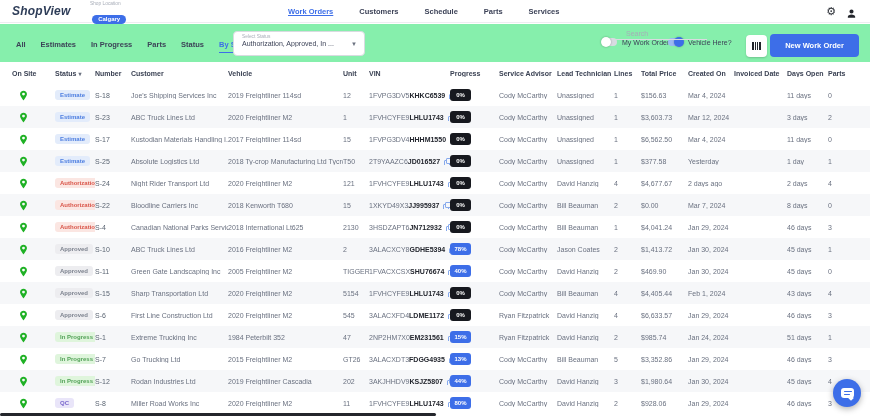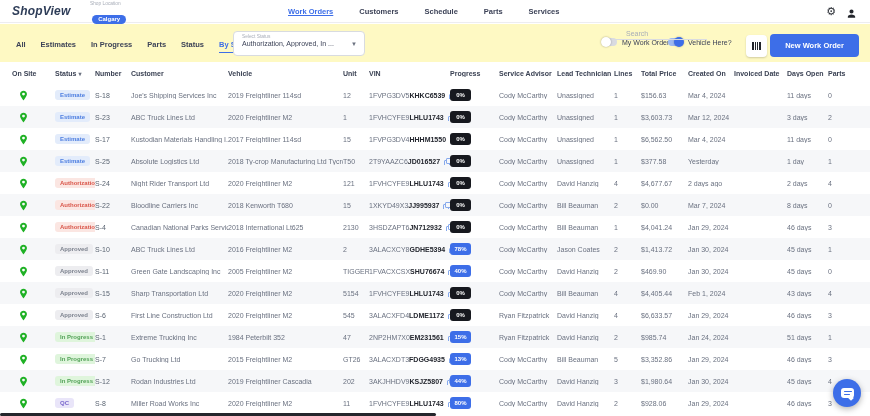--- a/index.html
+++ b/index.html
@@ -16,21 +16,21 @@
   .nav { position:absolute; left:288px; top:0; height:23px; display:flex; align-items:center; gap:26px; }
   .nav span { font-size:7.5px; font-weight:600; color:#3c4257; cursor:pointer; white-space:nowrap; }
   .nav span.active { color:#3d6ee8;text-decoration:underline; }
   .search-wrap { position:absolute; left:612px; top:3px; width:95px; }
   .search-wrap input { width:95px; border:none; border-bottom:1px solid #d9dbe0; font-size:7px; padding:3px 2px 2px 14px; outline:none; background:transparent; color:#3c4257; font-family:"Liberation Sans",sans-serif;margin-top:24px; }
   .search-wrap input::placeholder { color:#a7adb8; }
   .gear { position:absolute; right:34px; top:3px; font-size:11px; color:#2b2f36; line-height:16px; cursor:pointer; }
   .person { position:absolute; right:13px; top:5px; cursor:pointer; }
 
   
-  .toolbar { position:absolute; top:24px; left:0; width:870px; height:38px; background:#fef9c3; }
+  .toolbar { position:absolute; top:24px; left:0; width:870px; height:38px; background:#86efac; }
   .tabs { position:absolute; left:16px; top:16px; display:flex; gap:15px; }
   .tabs span { font-size:7.5px; font-weight:600; color:#3c4257; cursor:pointer; padding-bottom:3px; white-space:nowrap; }
   .tabs span.active { color:#3d6ee8; border-bottom:1.5px solid #3d6ee8; }
   .status-select { position:absolute; left:233px; top:7px; width:132px; height:25px; background:#fff; border:1px solid #d8dbe0; border-radius:4px; padding:2px 8px; cursor:pointer; }
   .status-select .lbl { font-size:6px; color:#a8adb8; transform:scale(.8); transform-origin:left top; display:block; }
   .status-select .val { font-size:7px; color:#3c4257; margin-top:0; white-space:nowrap; overflow:hidden; }
   .status-select .caret { position:absolute; right:7px; top:9px; font-size:6px; color:#6b7280; }
   .toggle-group { position:absolute; top:14px; display:flex; align-items:center; gap:5px; cursor:pointer; }
   .tg1 { left:602px; } .tg2 { left:668px; }
   .toggle { width:15px; height:8px; border-radius:5px; position:relative; flex:none; }

